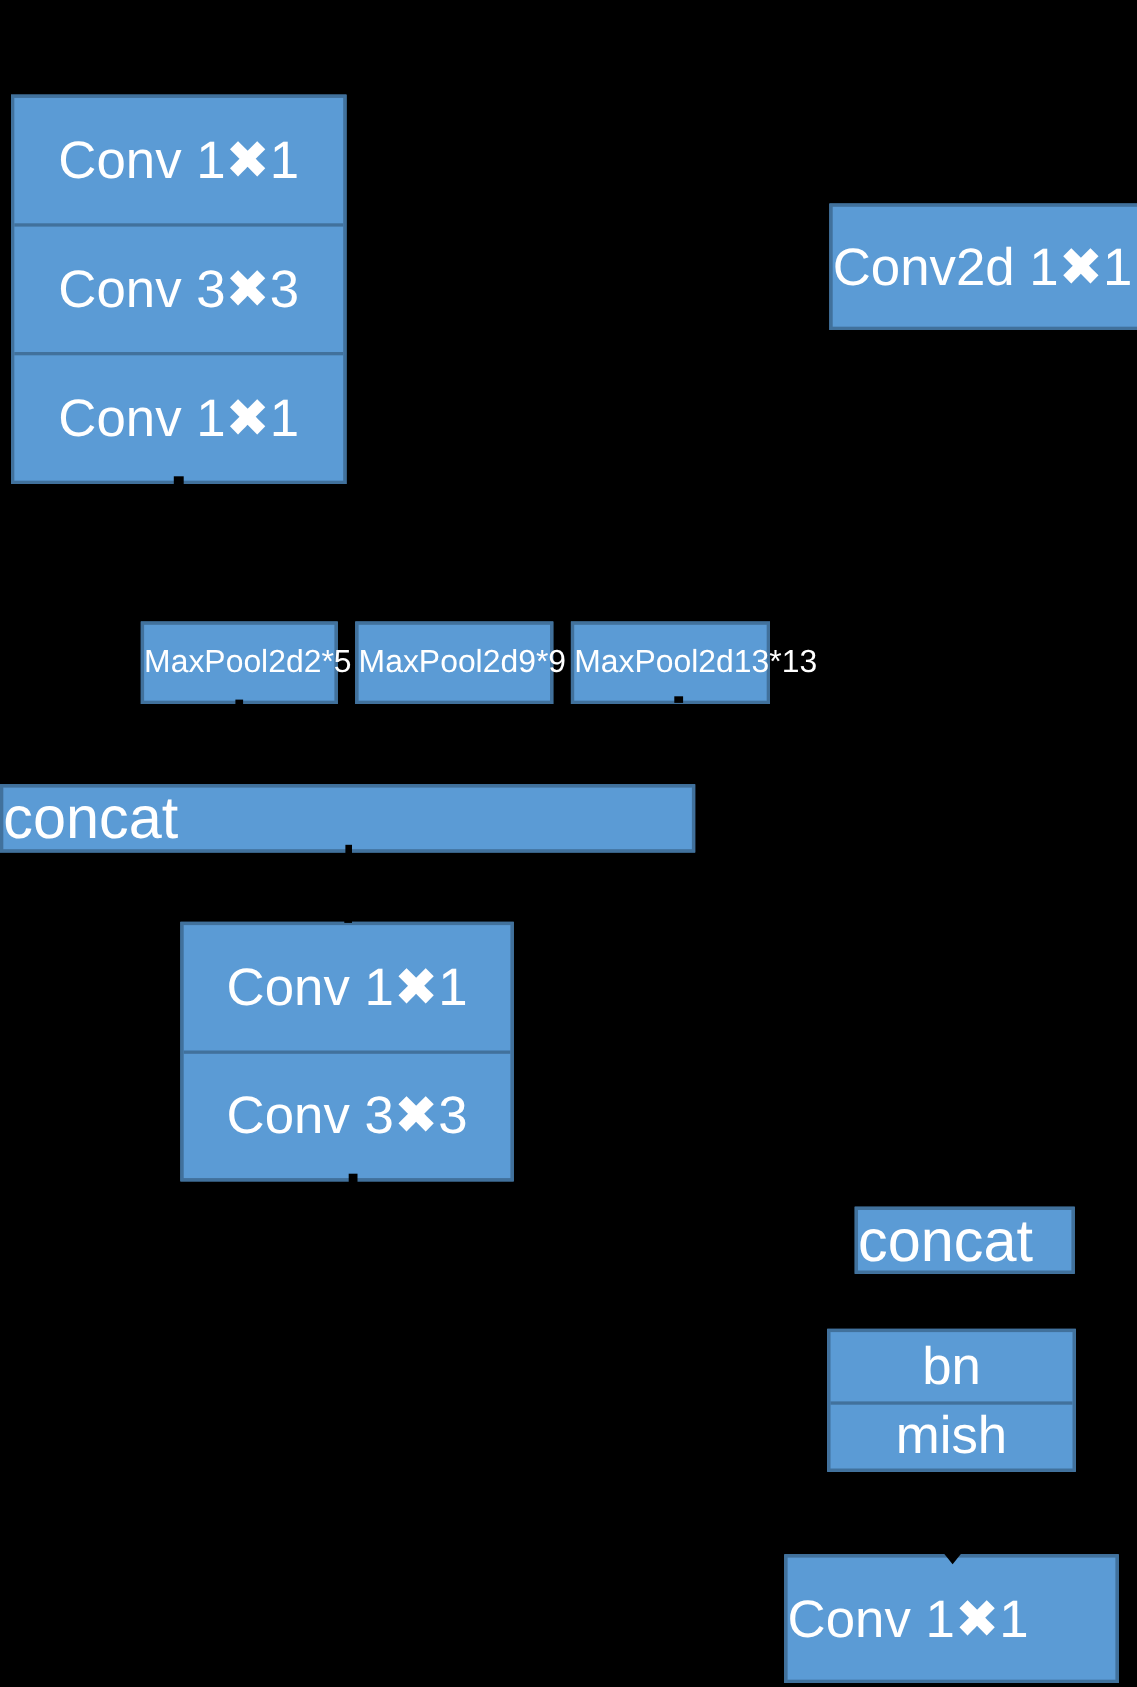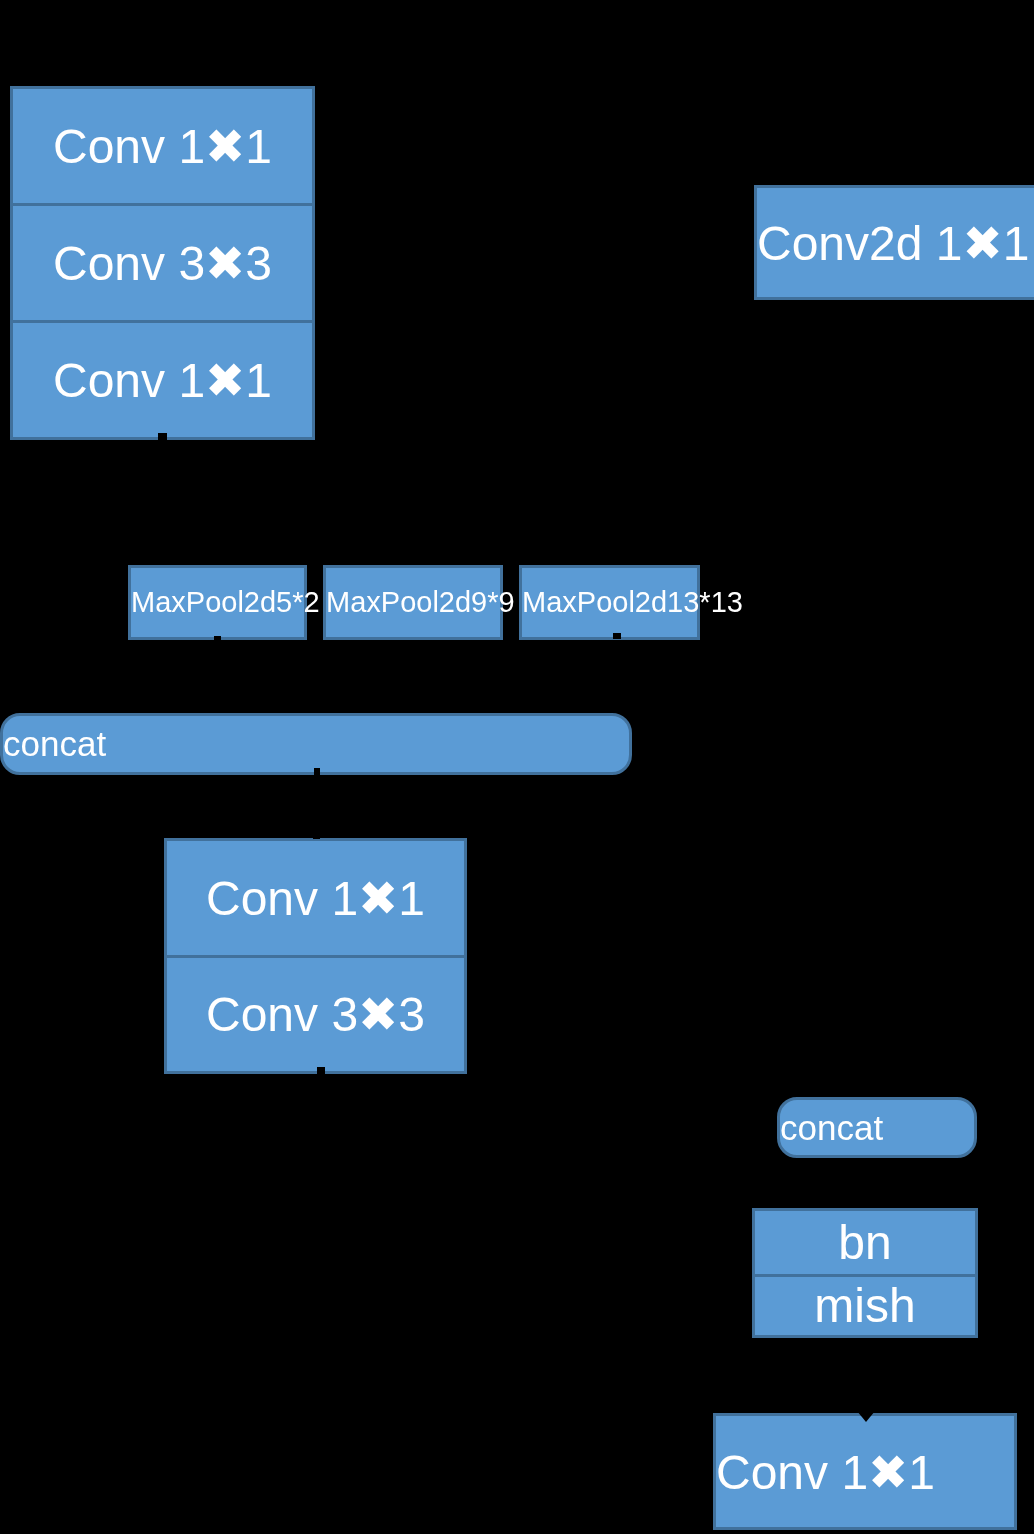--- a/index.html
+++ b/index.html
@@ -22,21 +22,21 @@
     text-align:center;
   }
   .stack{flex-direction:column;padding:0;align-items:stretch;}
   .stack .row{
     flex:1;
     display:flex;align-items:center;justify-content:center;
     border-bottom:3px solid #41719c;
   }
   .stack .row:last-child{border-bottom:none;}
   .big{font-size:48px;}
-  .mid{font-size:35px;border-radius:20px;}
+  .mid{font-size:54px;}
   .mp{flex-direction:row;font-size:29px;line-height:1.16;}
   
   #stack1{left:10px;top:86px;width:305px;height:354px;}
   #conv2d{left:754px;top:185px;width:300px;height:115px;}
   #mp1{left:128px;top:565px;width:179px;height:75px;}
   #mp2{left:323px;top:565px;width:180px;height:75px;}
   #mp3{left:519px;top:565px;width:181px;height:75px;}
   #concat-wide{left:0px;top:713px;width:632px;height:62px;}
   #stack2{left:164px;top:838px;width:303px;height:236px;}
   #concat-small{left:777px;top:1097px;width:200px;height:61px;}
@@ -75,21 +75,21 @@
     <span>Conv 1✖1</span>
   </div>
 </div>
 
 <div id="conv2d" class="node big">
   <span>Conv2d 1✖1</span>
 </div>
 
 <div id="mp1" class="node mp">
   <span>MaxPool2d</span>
-  <span>5*2</span>
+  <span>2*5</span>
 </div>
 <div id="mp2" class="node mp">
   <span>MaxPool2d</span>
   <span>9*9</span>
 </div>
 <div id="mp3" class="node mp">
   <span>MaxPool2d</span>
   <span>13*13</span>
 </div>
 

